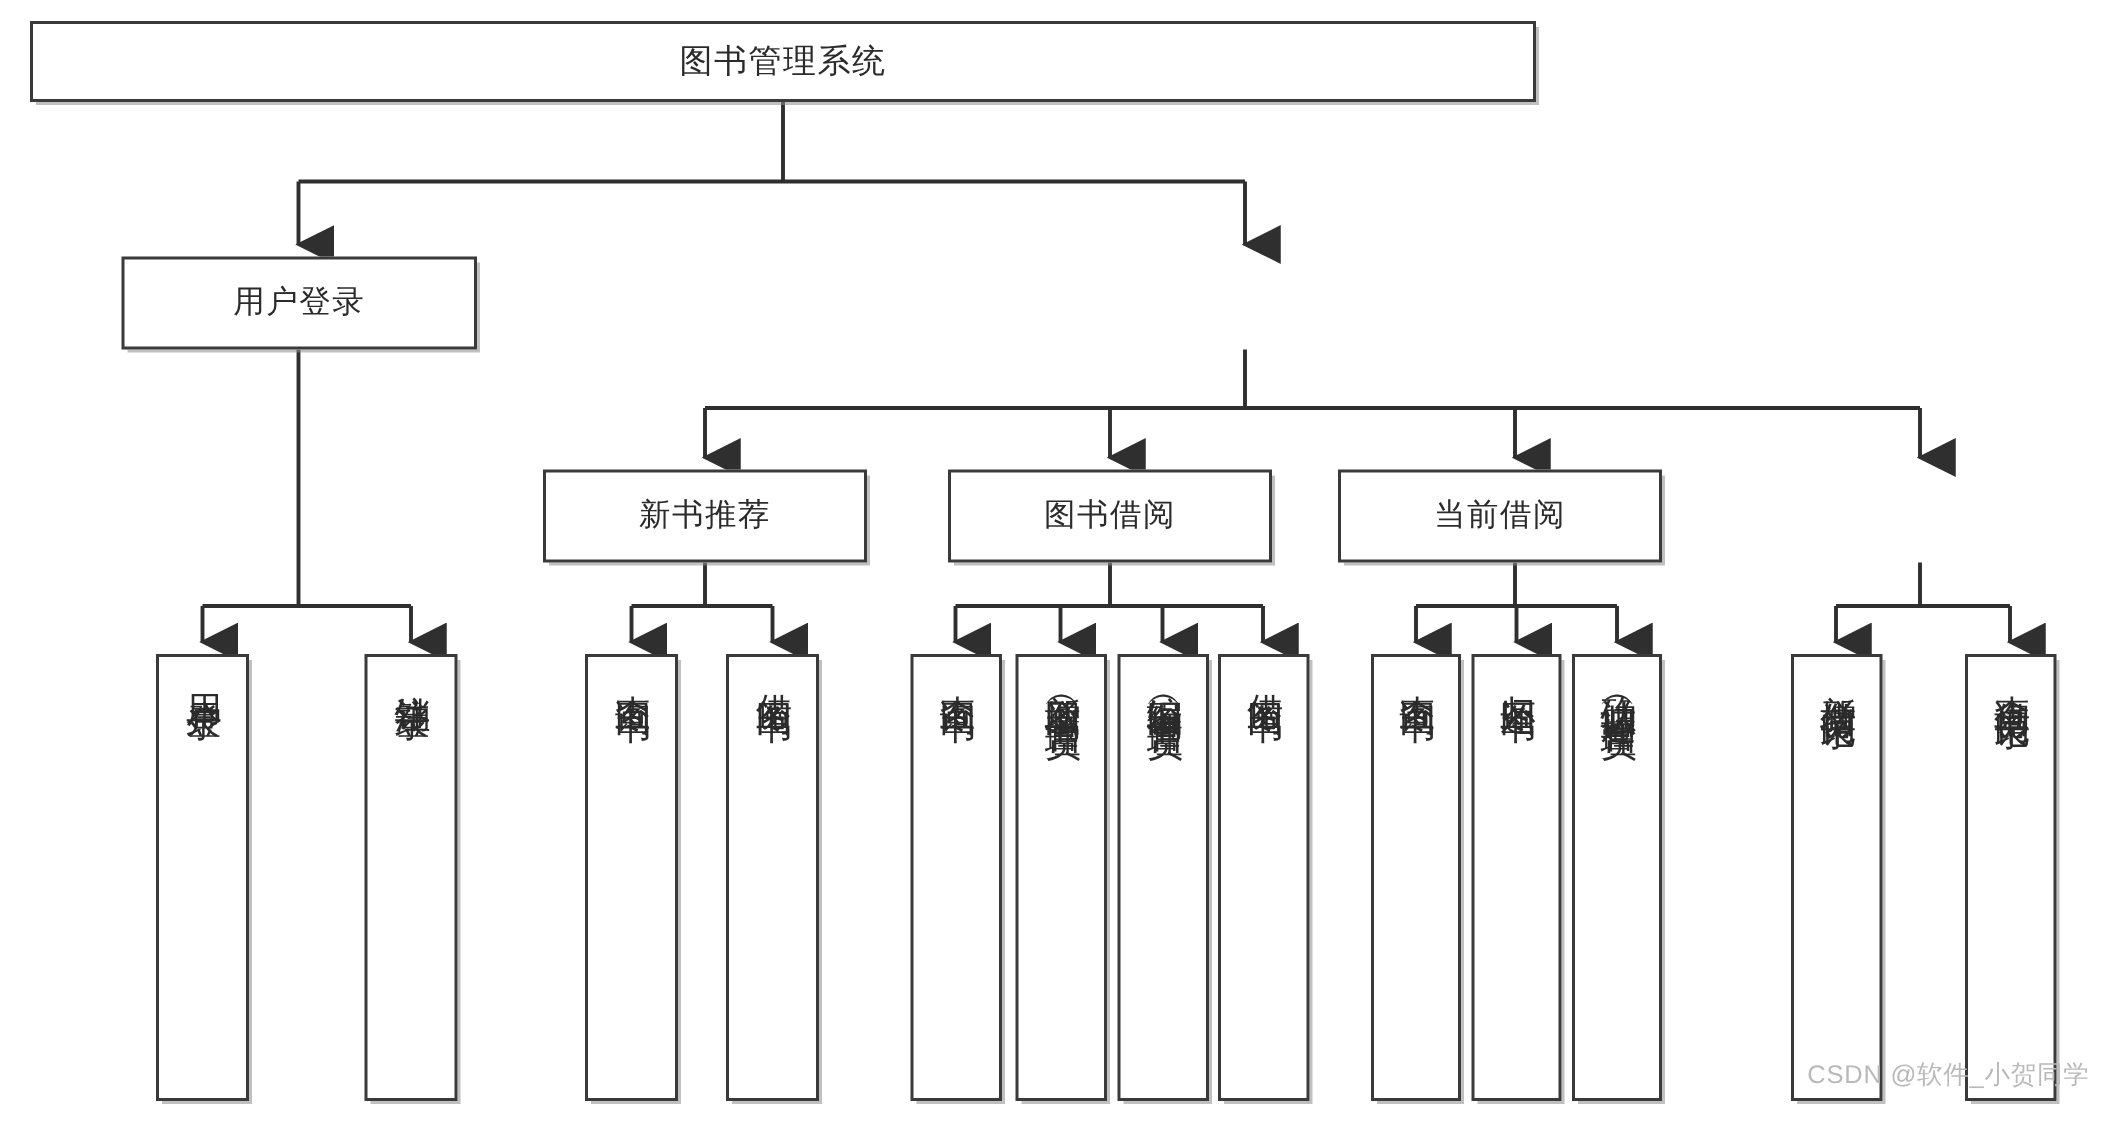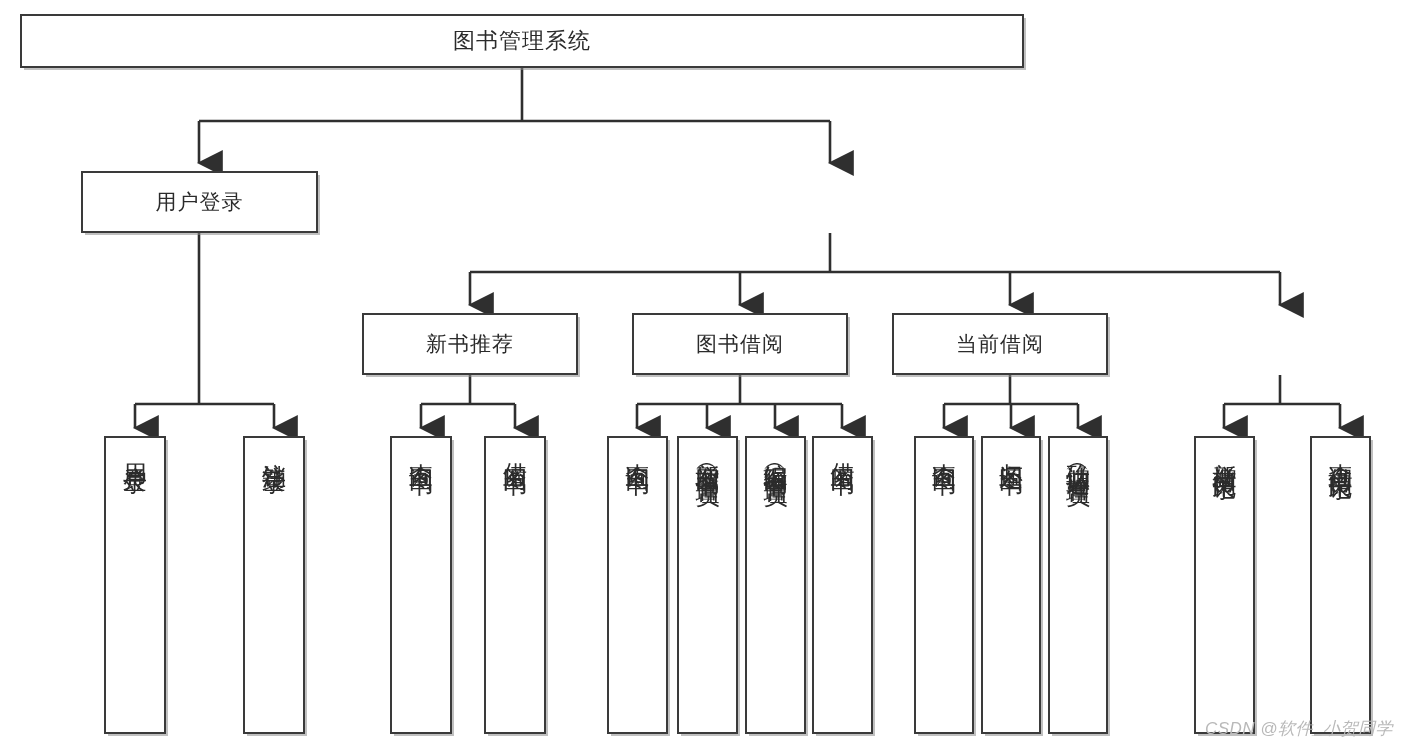--- a/index.html
+++ b/index.html
@@ -85,27 +85,26 @@
     text-orientation: upright;
     font-size: 24px;
     letter-spacing: 3px;
     line-height: 1;
     white-space: nowrap;
   }
   
   #watermark {
     position: absolute;
     right: 12px;
-    bottom: 7px;
+    bottom: 19px;
     font-size: 17px;
     color: #b9b9b9;
     letter-spacing: 0.5px;
     pointer-events: none;
     white-space: nowrap;
-    font-style: italic;
   }
 </style>
 </head>
 <body>
 
 <div id="canvas">
 
   <svg id="connectors" viewBox="0 0 1405 747" xmlns="http://www.w3.org/2000/svg">
     <defs>
       <marker id="arrow" viewBox="0 0 12 12" refX="6" refY="10" markerWidth="11" markerHeight="11" orient="auto-start-reverse">

